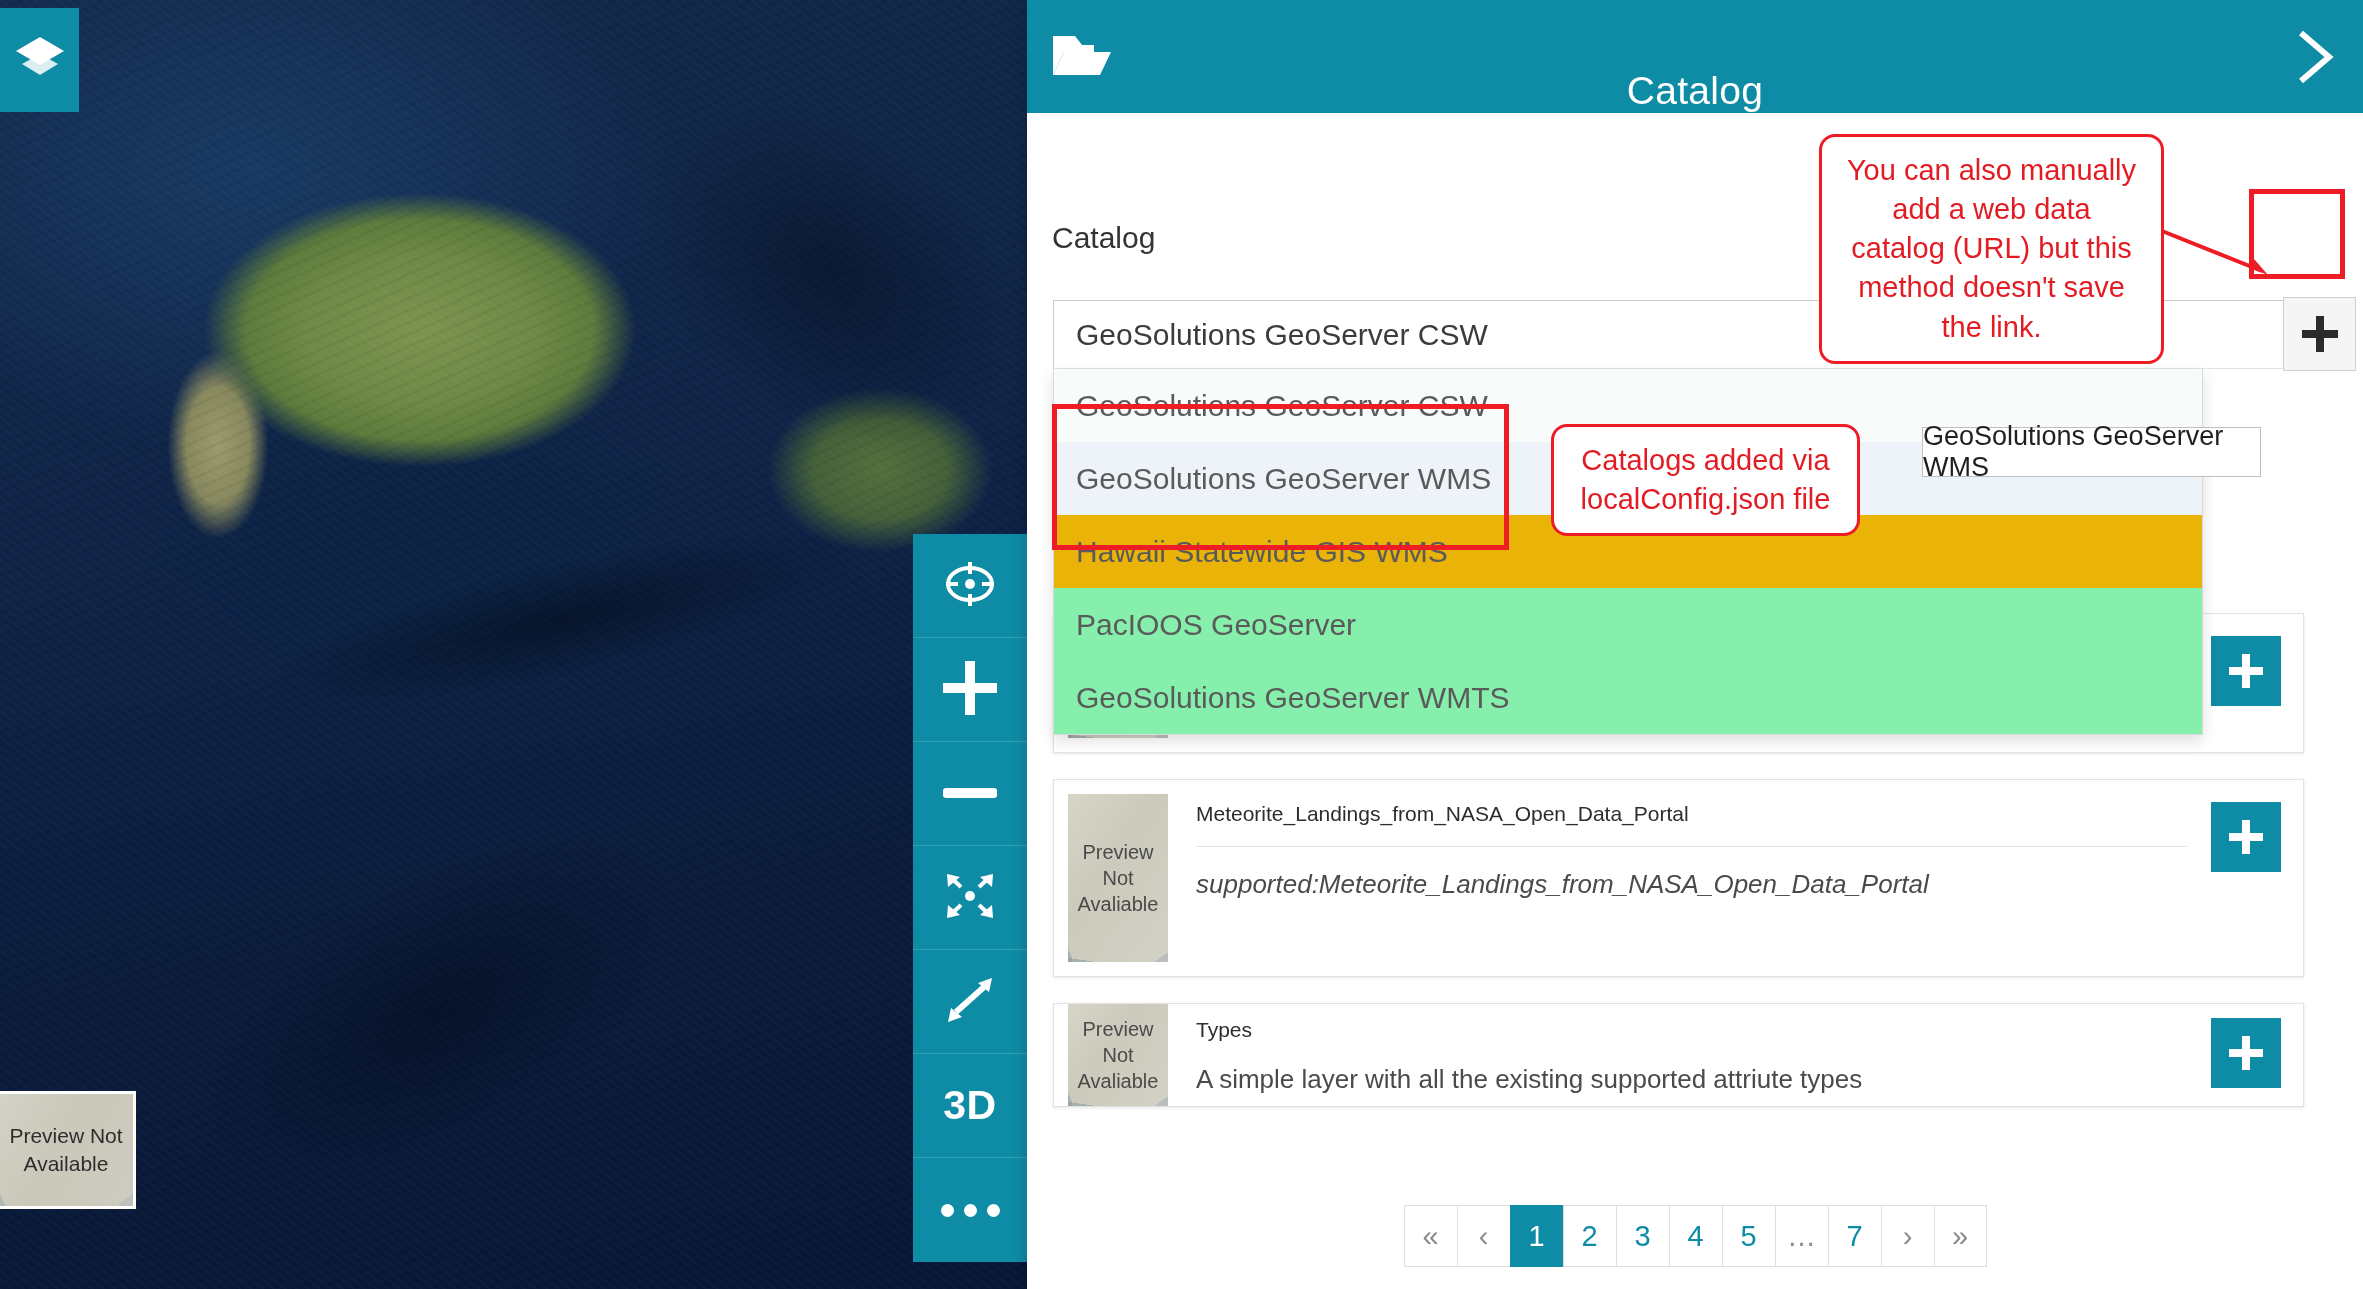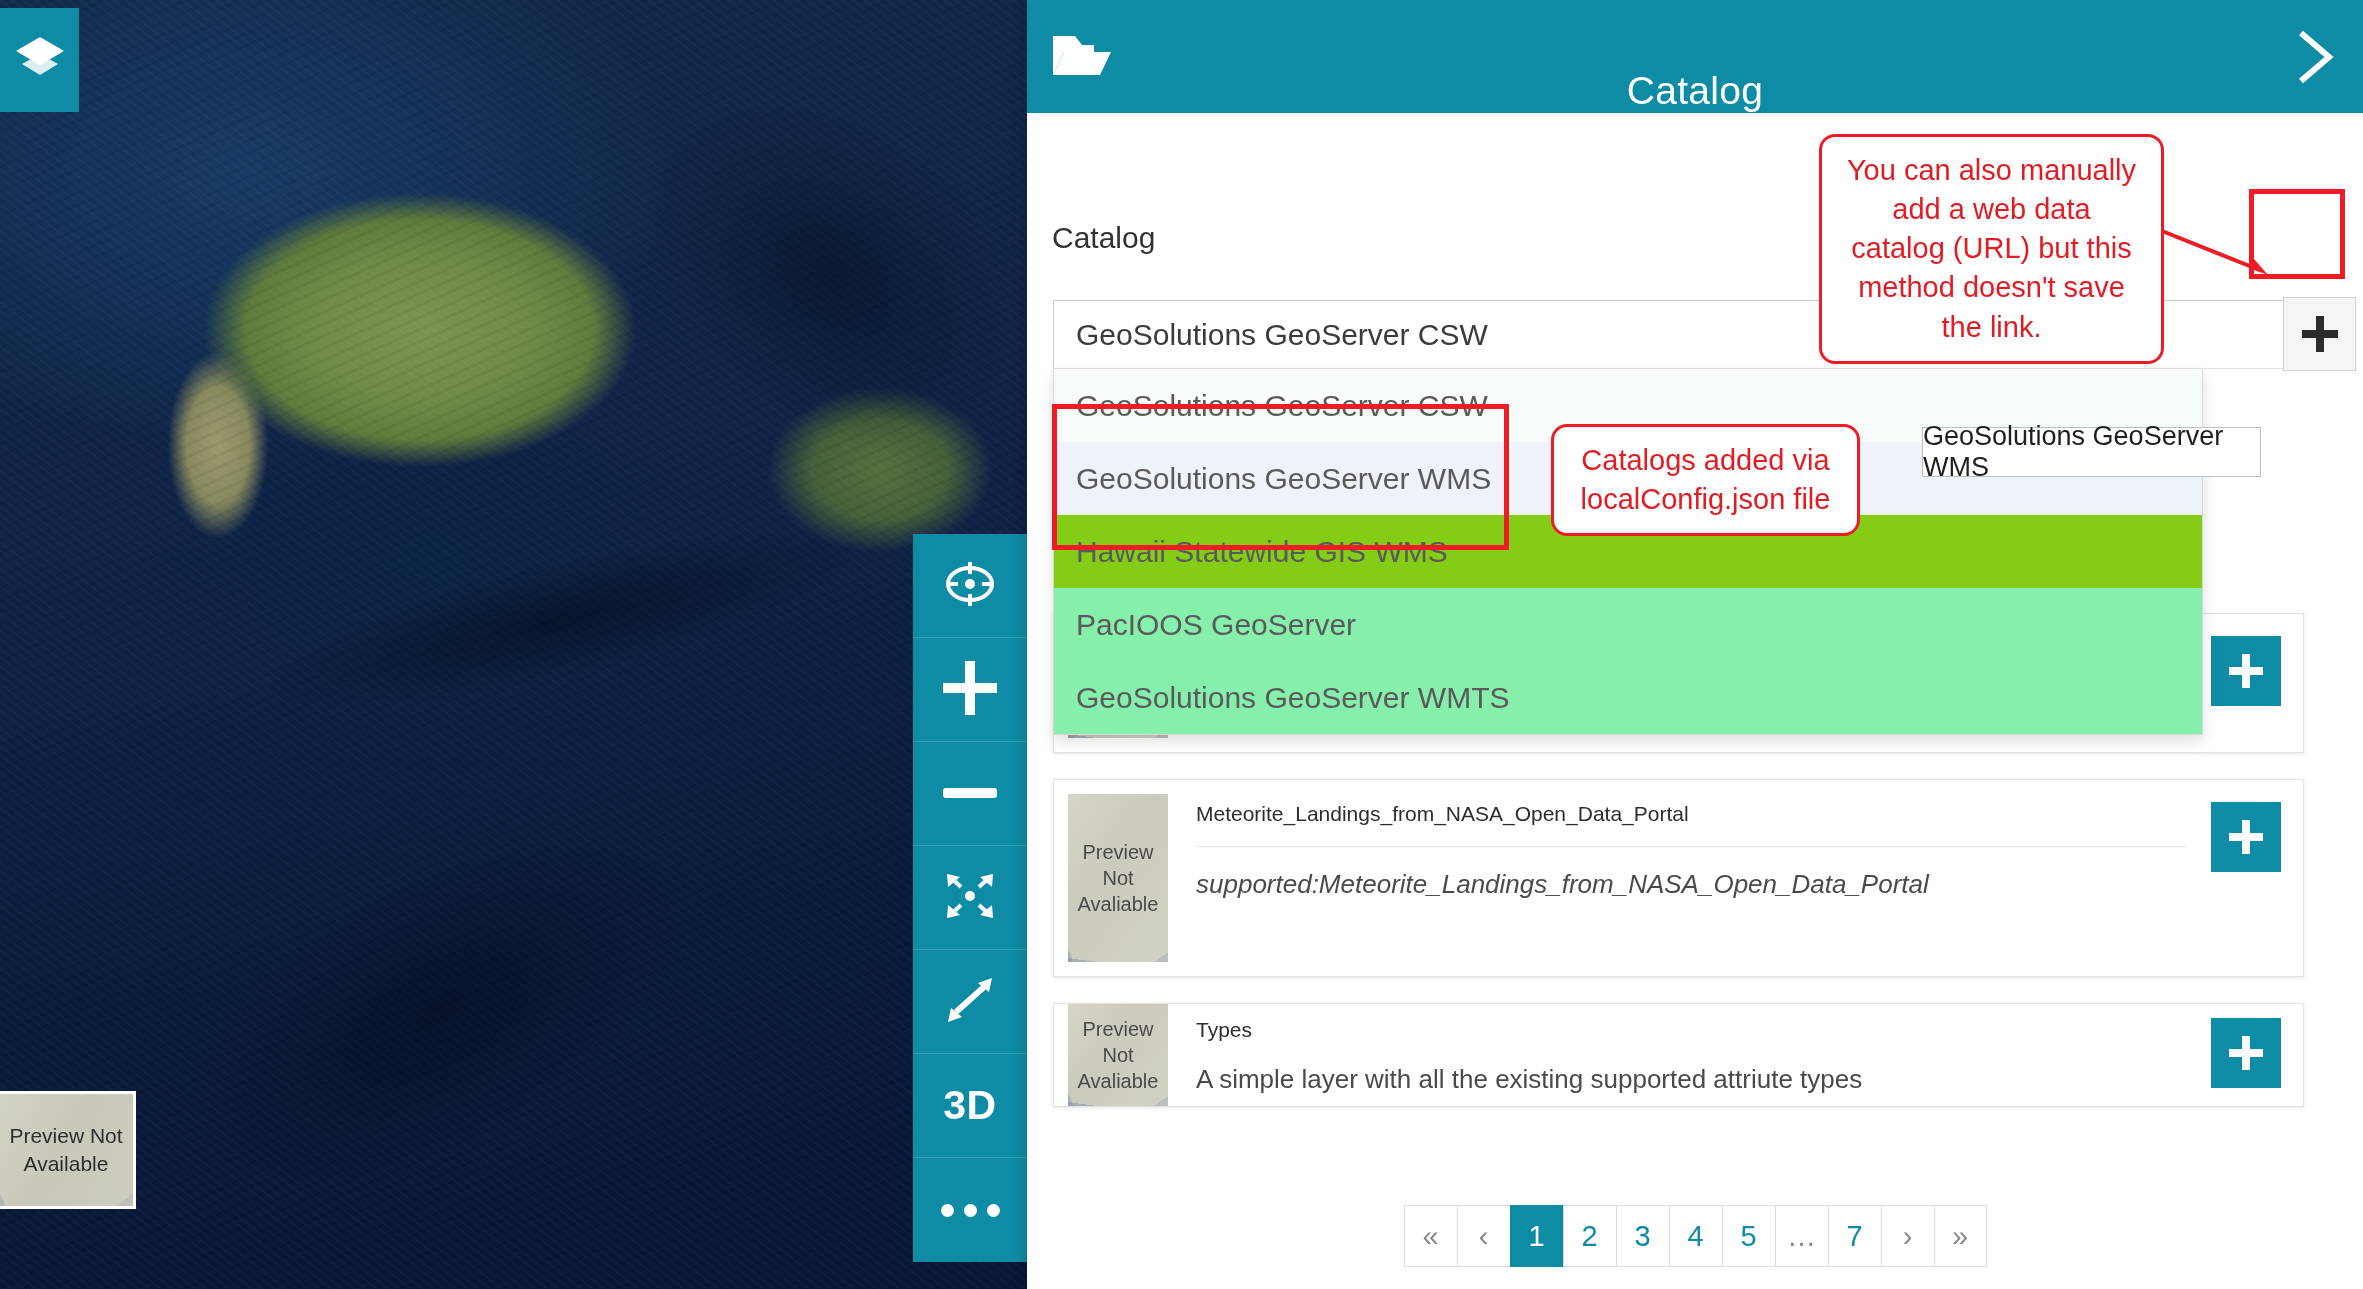--- a/index.html
+++ b/index.html
@@ -133,21 +133,21 @@
     background: #fff; border: 1px solid #d9d9d9; border-top: none;
     box-shadow: 0 6px 14px rgba(0,0,0,.13);
     z-index: 40;
   }
   .dd-item {
     height: 73px; display: flex; align-items: center; padding: 0 22px;
     font-size: 30px; color: #5a5a5a; cursor: pointer;
   }
   .dd-item.tint-a { background: #f7fcfa; }
   .dd-item.tint-b { background: #eef3f9; }
-  .dd-item.tint-c { background: #84cc16; }
+  .dd-item.tint-c { background: #eab308; }
   .dd-item.plain  { background: #86efac; }
 
   
   .red-box-catalogs {
     position: absolute; left: 1052px; top: 404px; width: 457px; height: 146px;
     border: 5px solid #ee1c25; z-index: 60; pointer-events: none;
   }
   
   .red-box-plus {
     position: absolute; left: 2249px; top: 189px; width: 96px; height: 90px;

